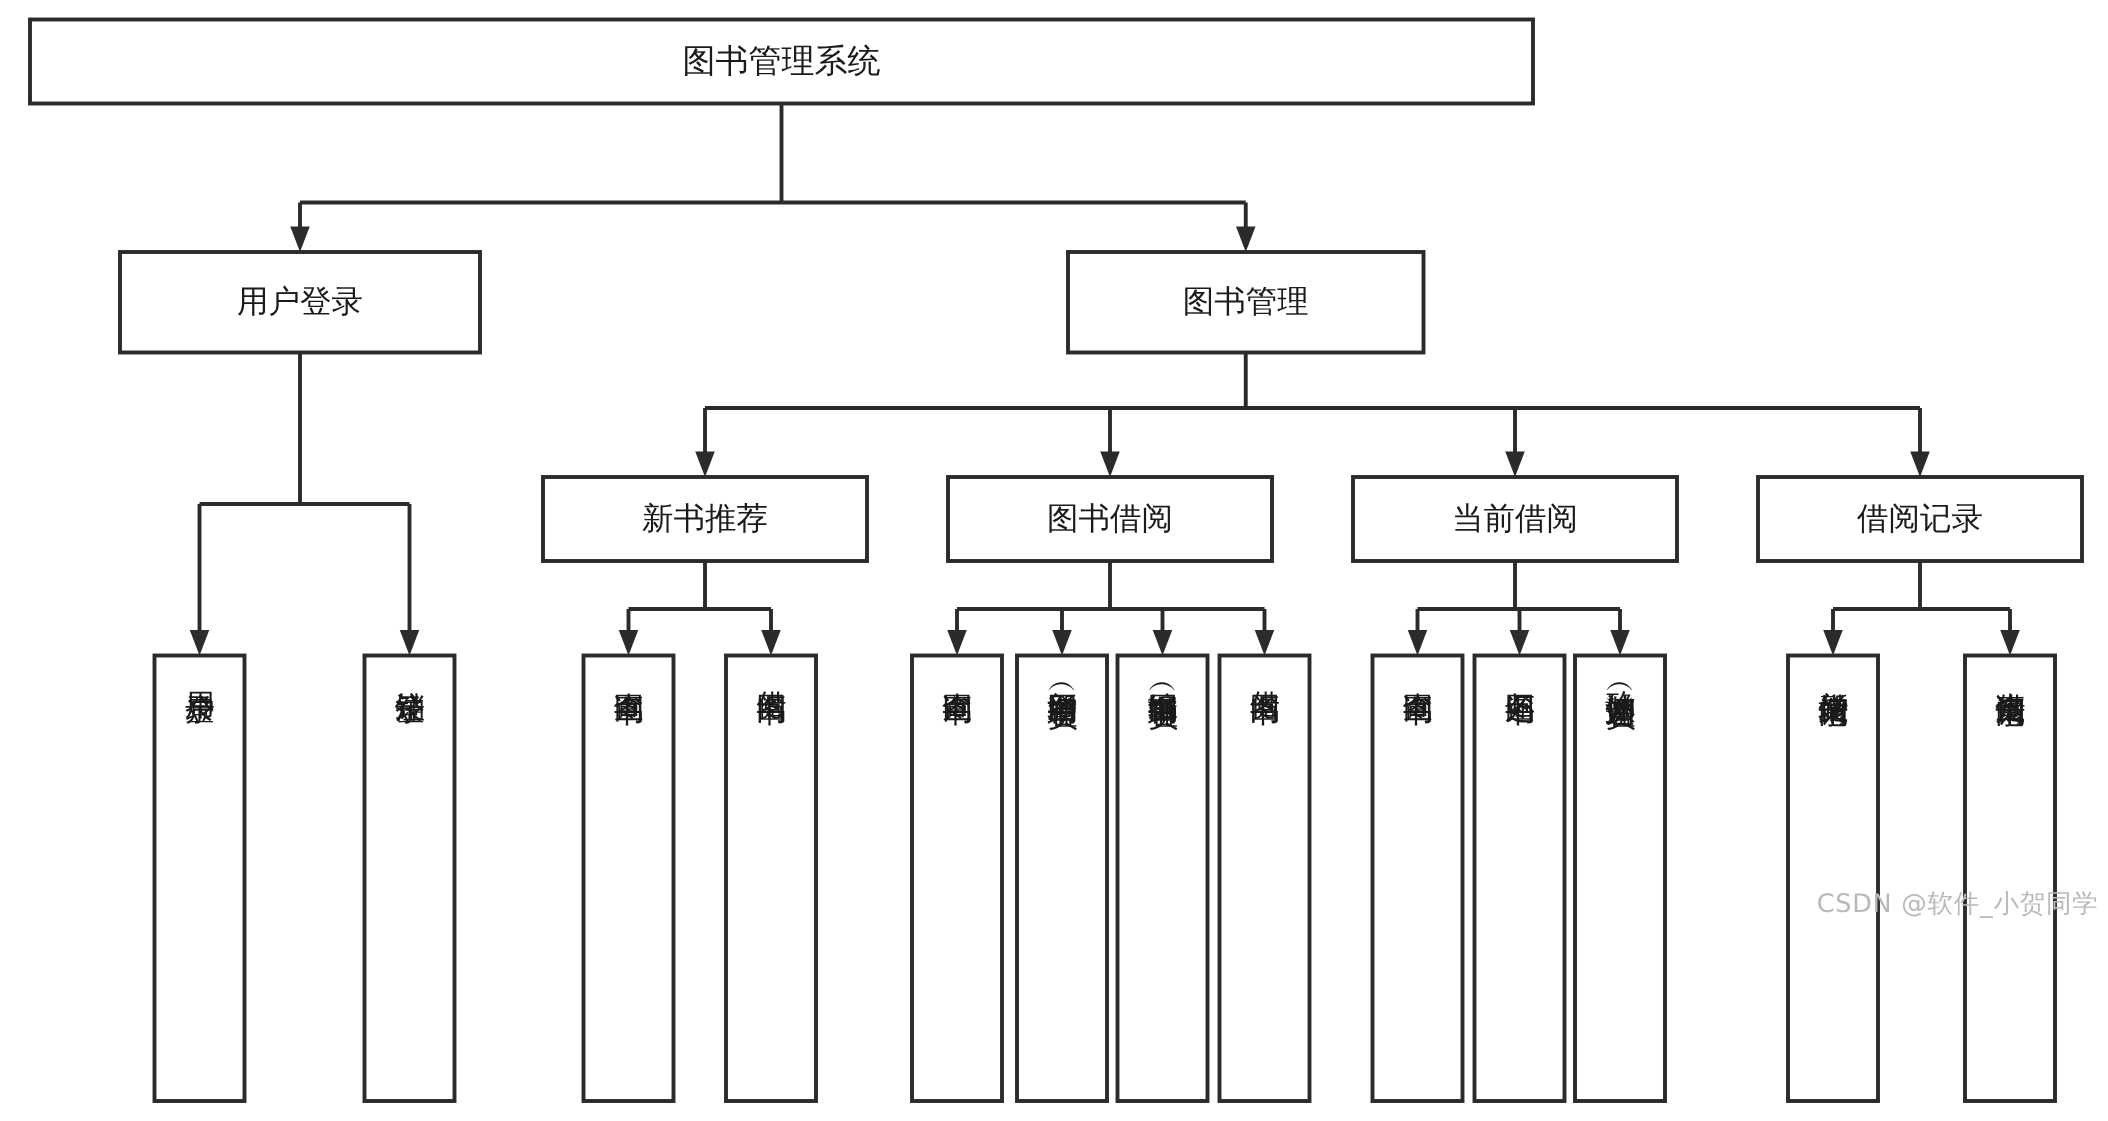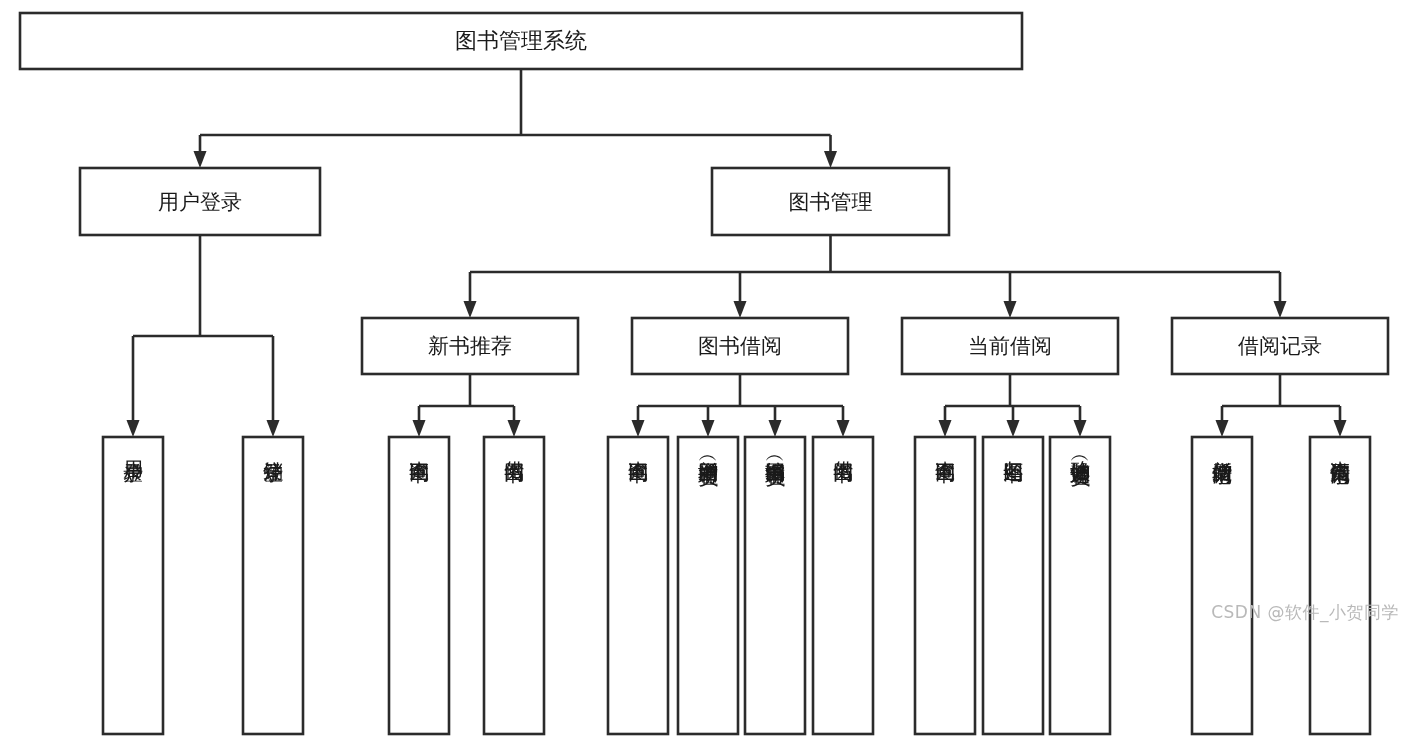--- a/index.html
+++ b/index.html
@@ -69,21 +69,21 @@
     font-family: "DejaVu Sans", "Liberation Sans", sans-serif;
     font-size: 20px;
     line-height: 1.08;
     letter-spacing: 1px;
     color: #1a1a1a;
     white-space: nowrap;
   }
   .watermark {
     position: absolute;
     right: 6px;
-    bottom: 10px;
+    bottom: 20px;
     font-family: "DejaVu Sans", "Liberation Sans", sans-serif;
     font-size: 17px;
     color: #b9b9b9;
     letter-spacing: 0.5px;
     white-space: nowrap;
   }
 </style>
 </head>
 <body>
 

